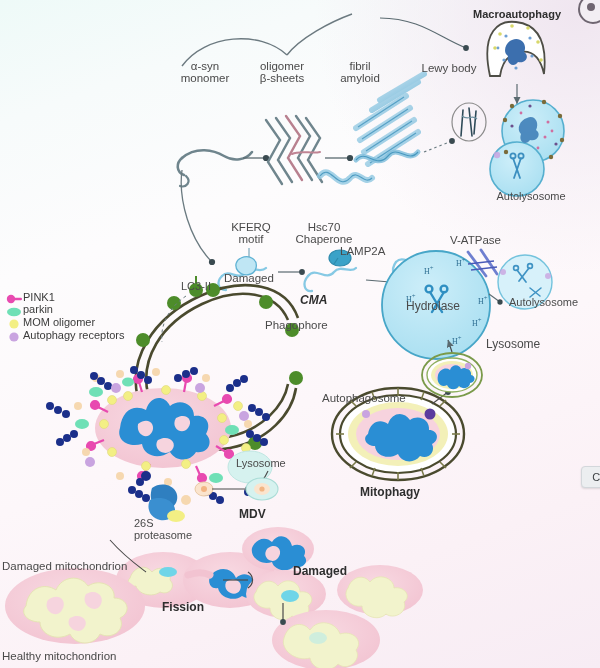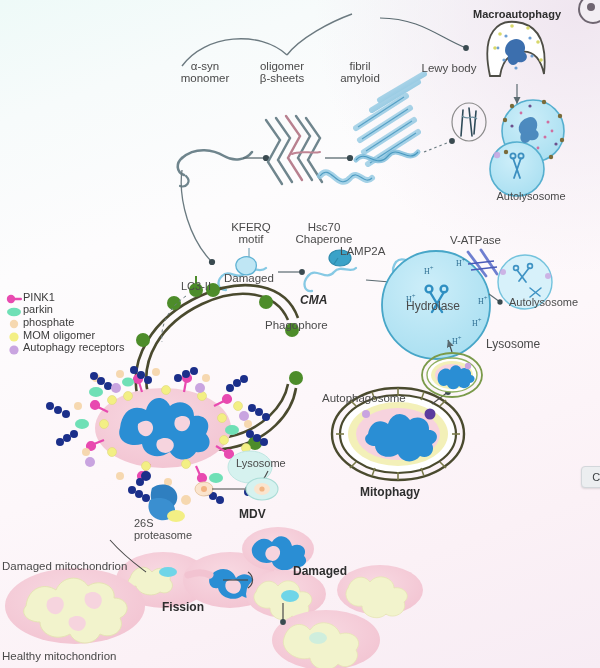--- a/index.html
+++ b/index.html
@@ -594,28 +594,20 @@
       <span class="lg-sym">
         <svg width="17" height="12" viewBox="0 0 17 12">
             <ellipse cx="8" cy="6" rx="7" ry="4.2" fill="#6fe0b6"></ellipse>
           </svg>
       </span>
       <span class="lg-txt">parkin</span>
     </div>
     <div class="lg-row">
       <span class="lg-sym">
         <svg width="17" height="12" viewBox="0 0 17 12">
-            <circle cx="8" cy="6" r="4.2" fill="#f6d8b0"></circle>
-          </svg>
-      </span>
-      <span class="lg-txt">phosphate</span>
-    </div>
-    <div class="lg-row">
-      <span class="lg-sym">
-        <svg width="17" height="12" viewBox="0 0 17 12">
             <circle cx="8" cy="6" r="4.6" fill="#f3ef84"></circle>
           </svg>
       </span>
       <span class="lg-txt">MOM oligomer</span>
     </div>
     <div class="lg-row">
       <span class="lg-sym">
         <svg width="17" height="12" viewBox="0 0 17 12">
             <circle cx="8" cy="6" r="4.6" fill="#c9a4e0"></circle>
           </svg>

